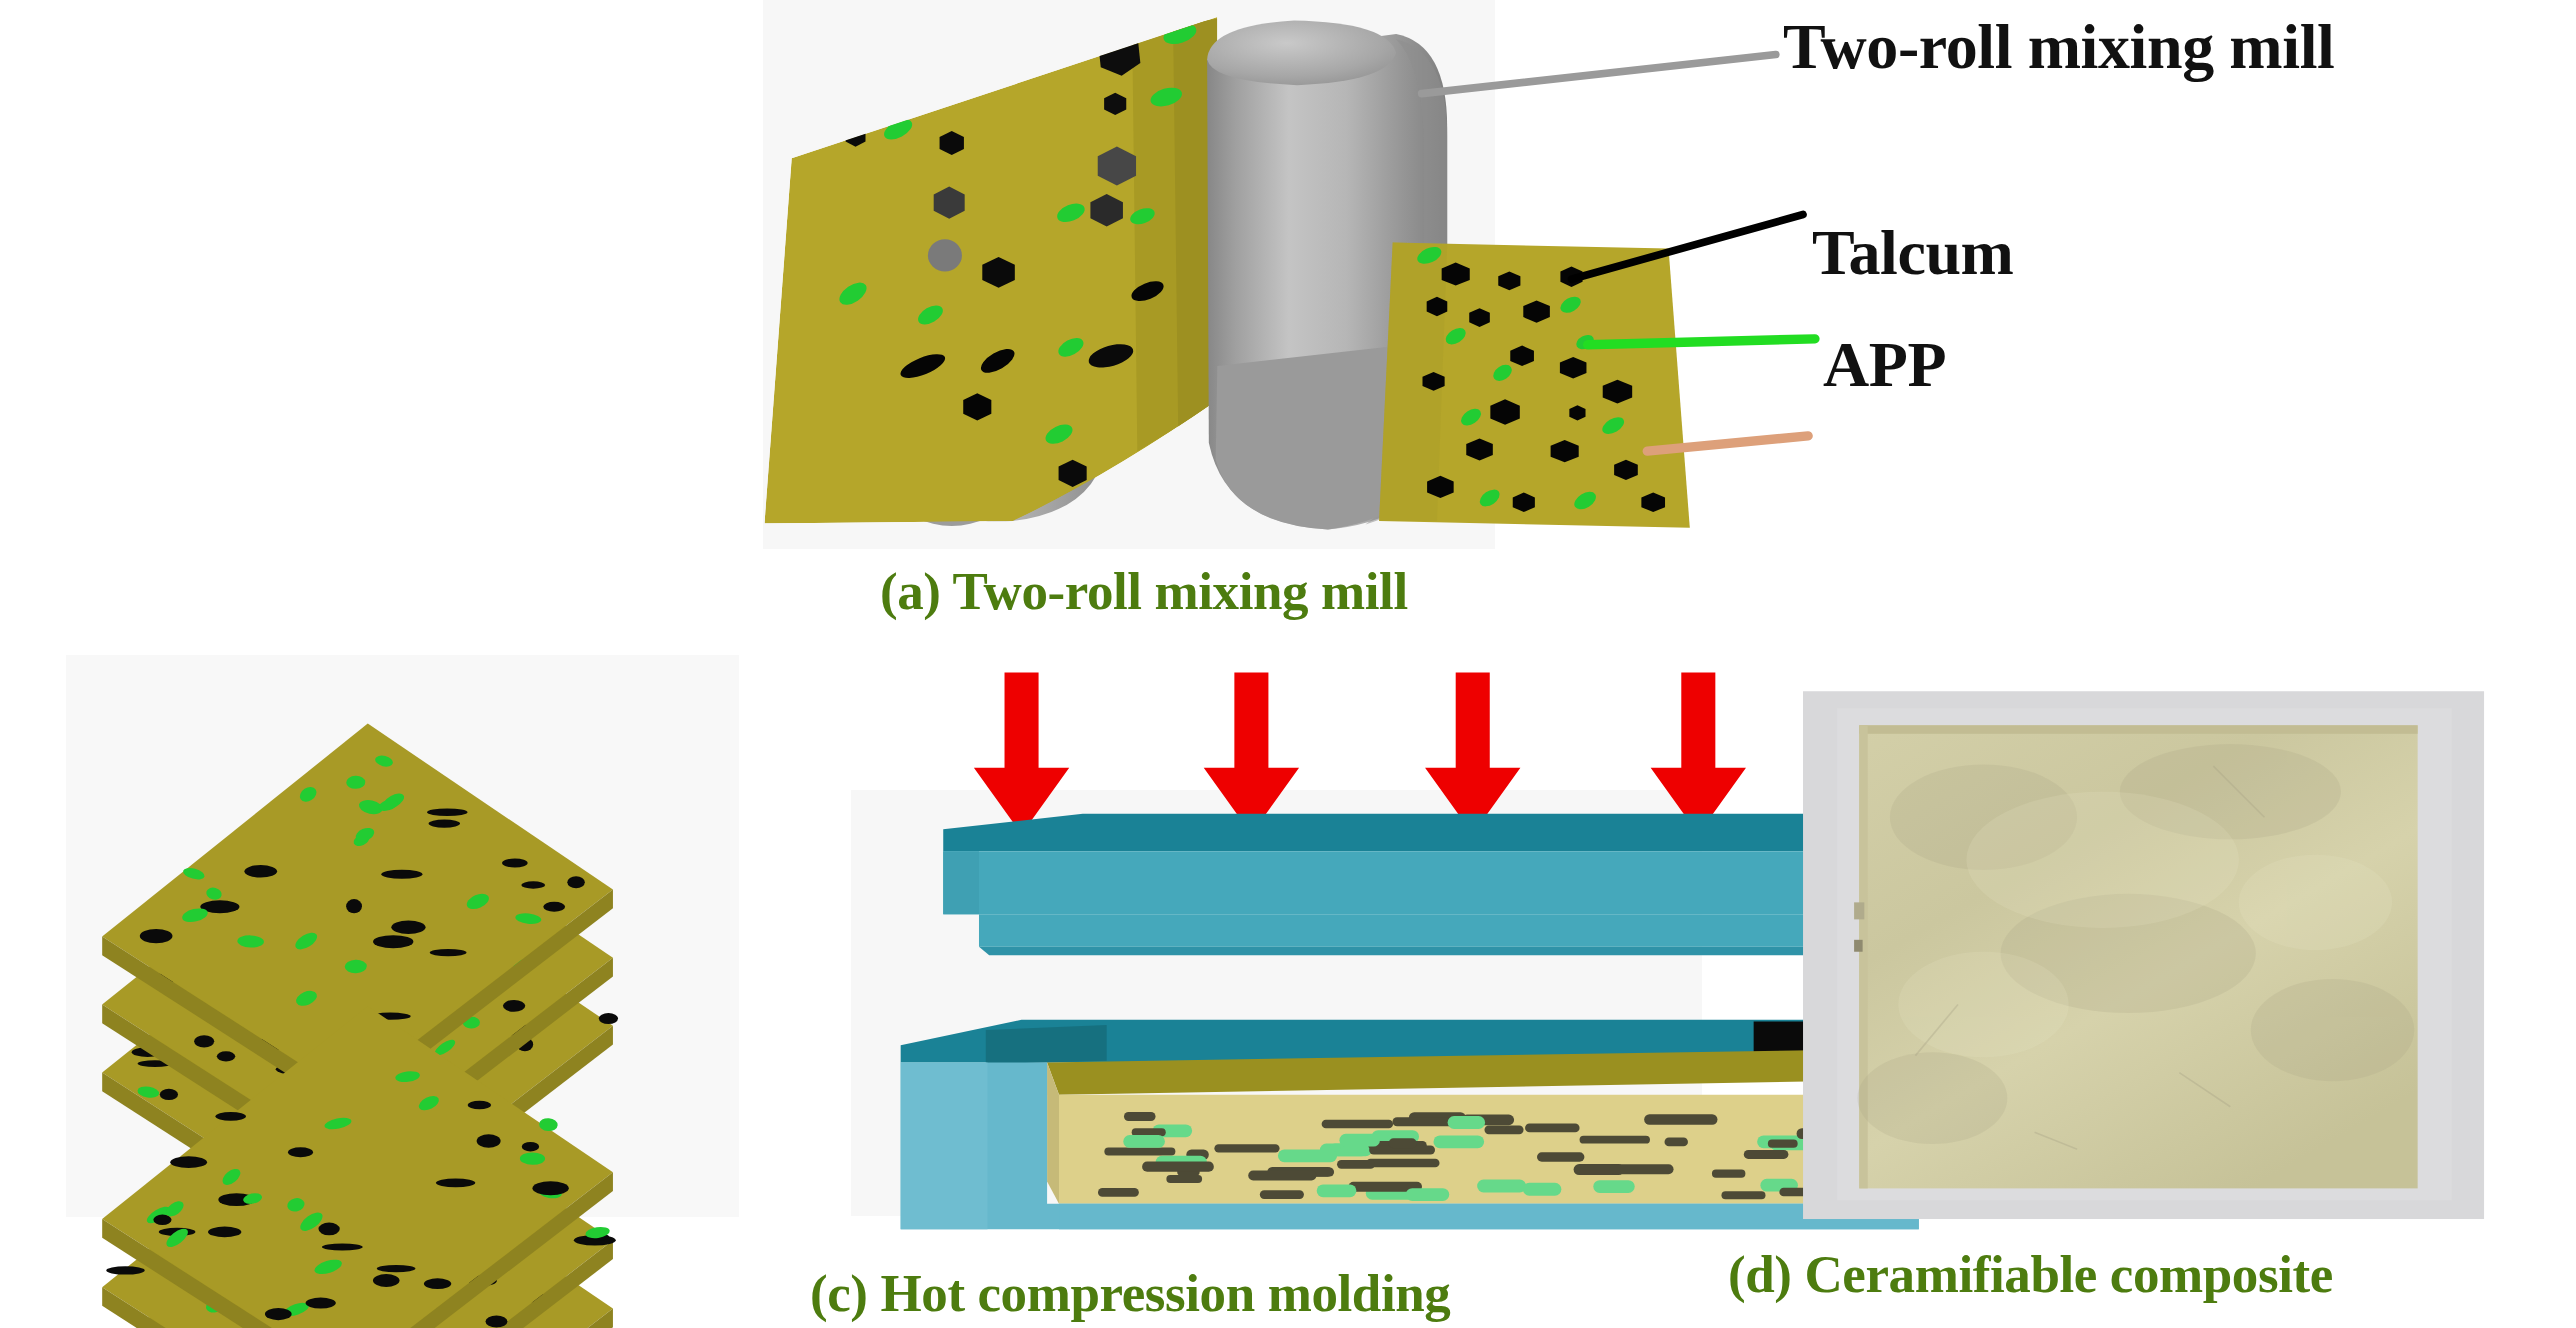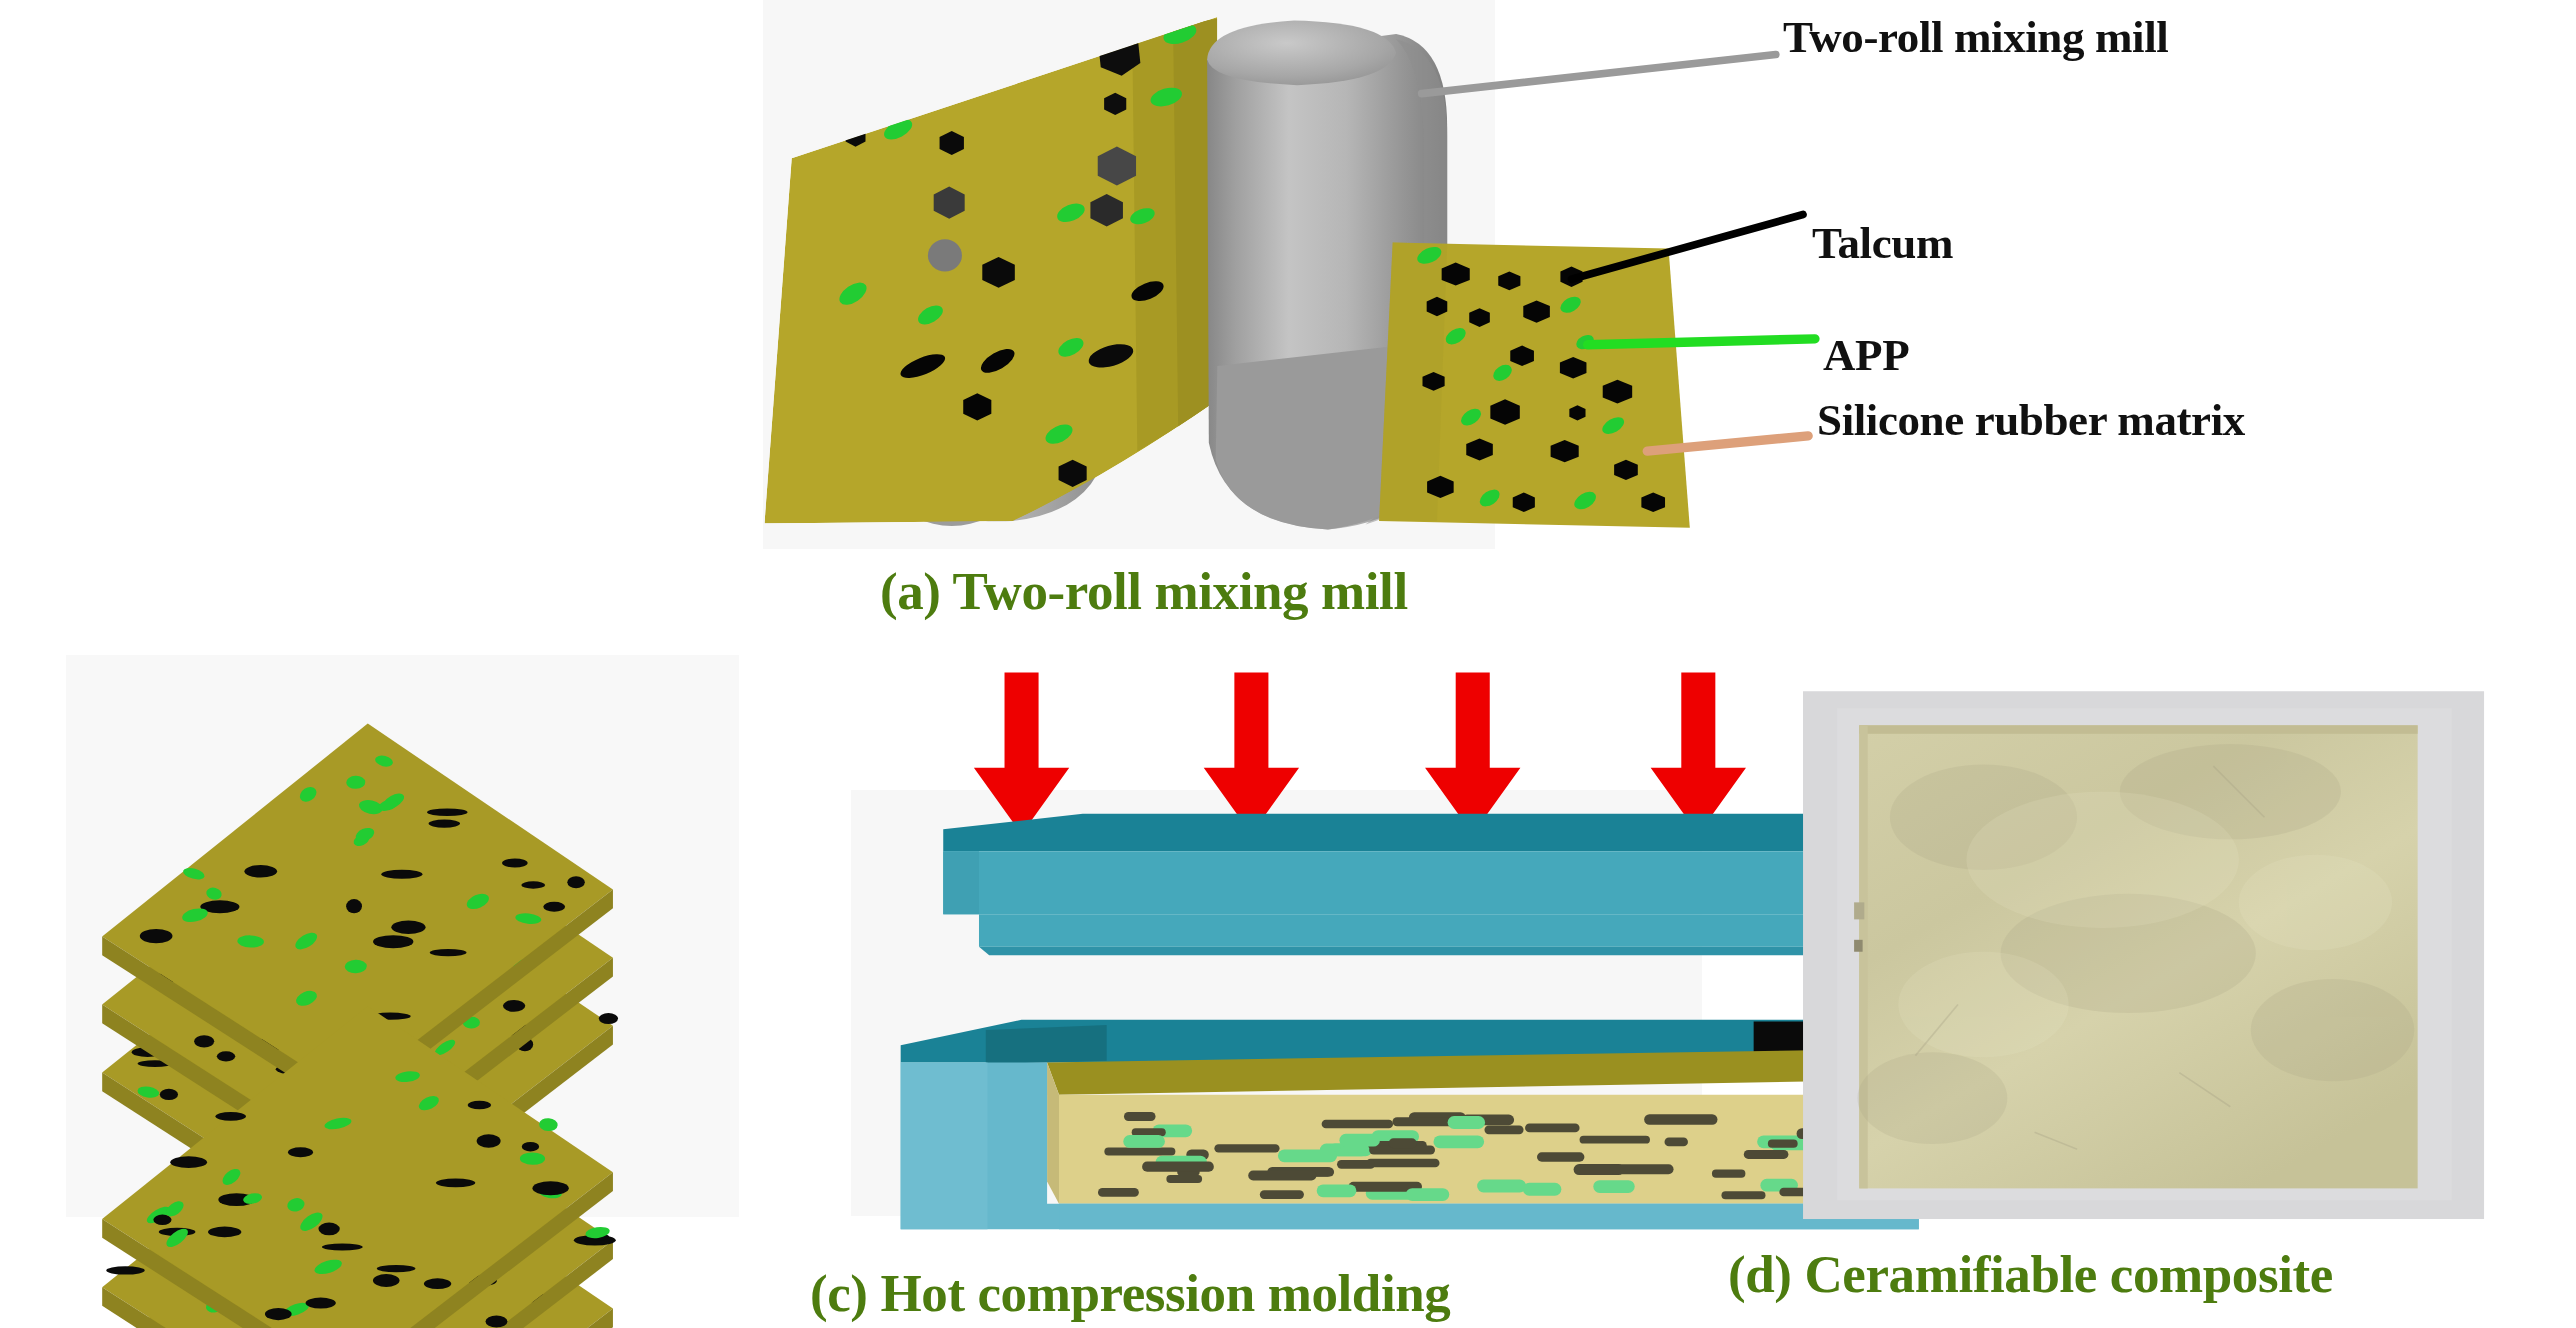--- a/index.html
+++ b/index.html
@@ -17,21 +17,21 @@
   
   .callout{
     position:absolute;
     font-family:"Liberation Serif","DejaVu Serif",serif;
     font-weight:bold;
     color:#111111;
     white-space:nowrap;
     letter-spacing:-0.4px;
     line-height:1;
   }
-  .callout.big{font-size:45px;}
+  .callout.big{font-size:64px;}
 
   
   .caption{
     position:absolute;
     font-family:"Liberation Serif","DejaVu Serif",serif;
     font-weight:bold;
     color:#4d7c0f;
     white-space:nowrap;
     letter-spacing:-0.4px;
     line-height:1;
@@ -584,20 +584,19 @@
 
       <rect x="2178" y="1060" width="12" height="20" fill="#b0ab8c"></rect>
       <rect x="2178" y="1104" width="10" height="14" fill="#8f8a6f"></rect>
     </g>
   </g>
 </svg>
 
 <div class="callout big" style="left:1783px;top:15.3px;">Two-roll mixing mill</div>
 <div class="callout big" style="left:1812px;top:175px;margin-top:46px;">Talcum</div>
 <div class="callout big" style="left:1823px;top:300px;margin-top:33px;">APP</div>
-<div class="callout big" style="left:1817px;top:398px;">Silicone rubber matrix</div>
 
 <div class="caption" style="left:880px;top:565px;">(a) Two-roll mixing mill</div>
 <div class="caption" style="left:810px;top:1267px;">(c) Hot compression molding</div>
 <div class="caption" style="left:1728px;top:1248px;">(d) Ceramifiable composite</div>
 
 </div>
 
 
 </body></html>

